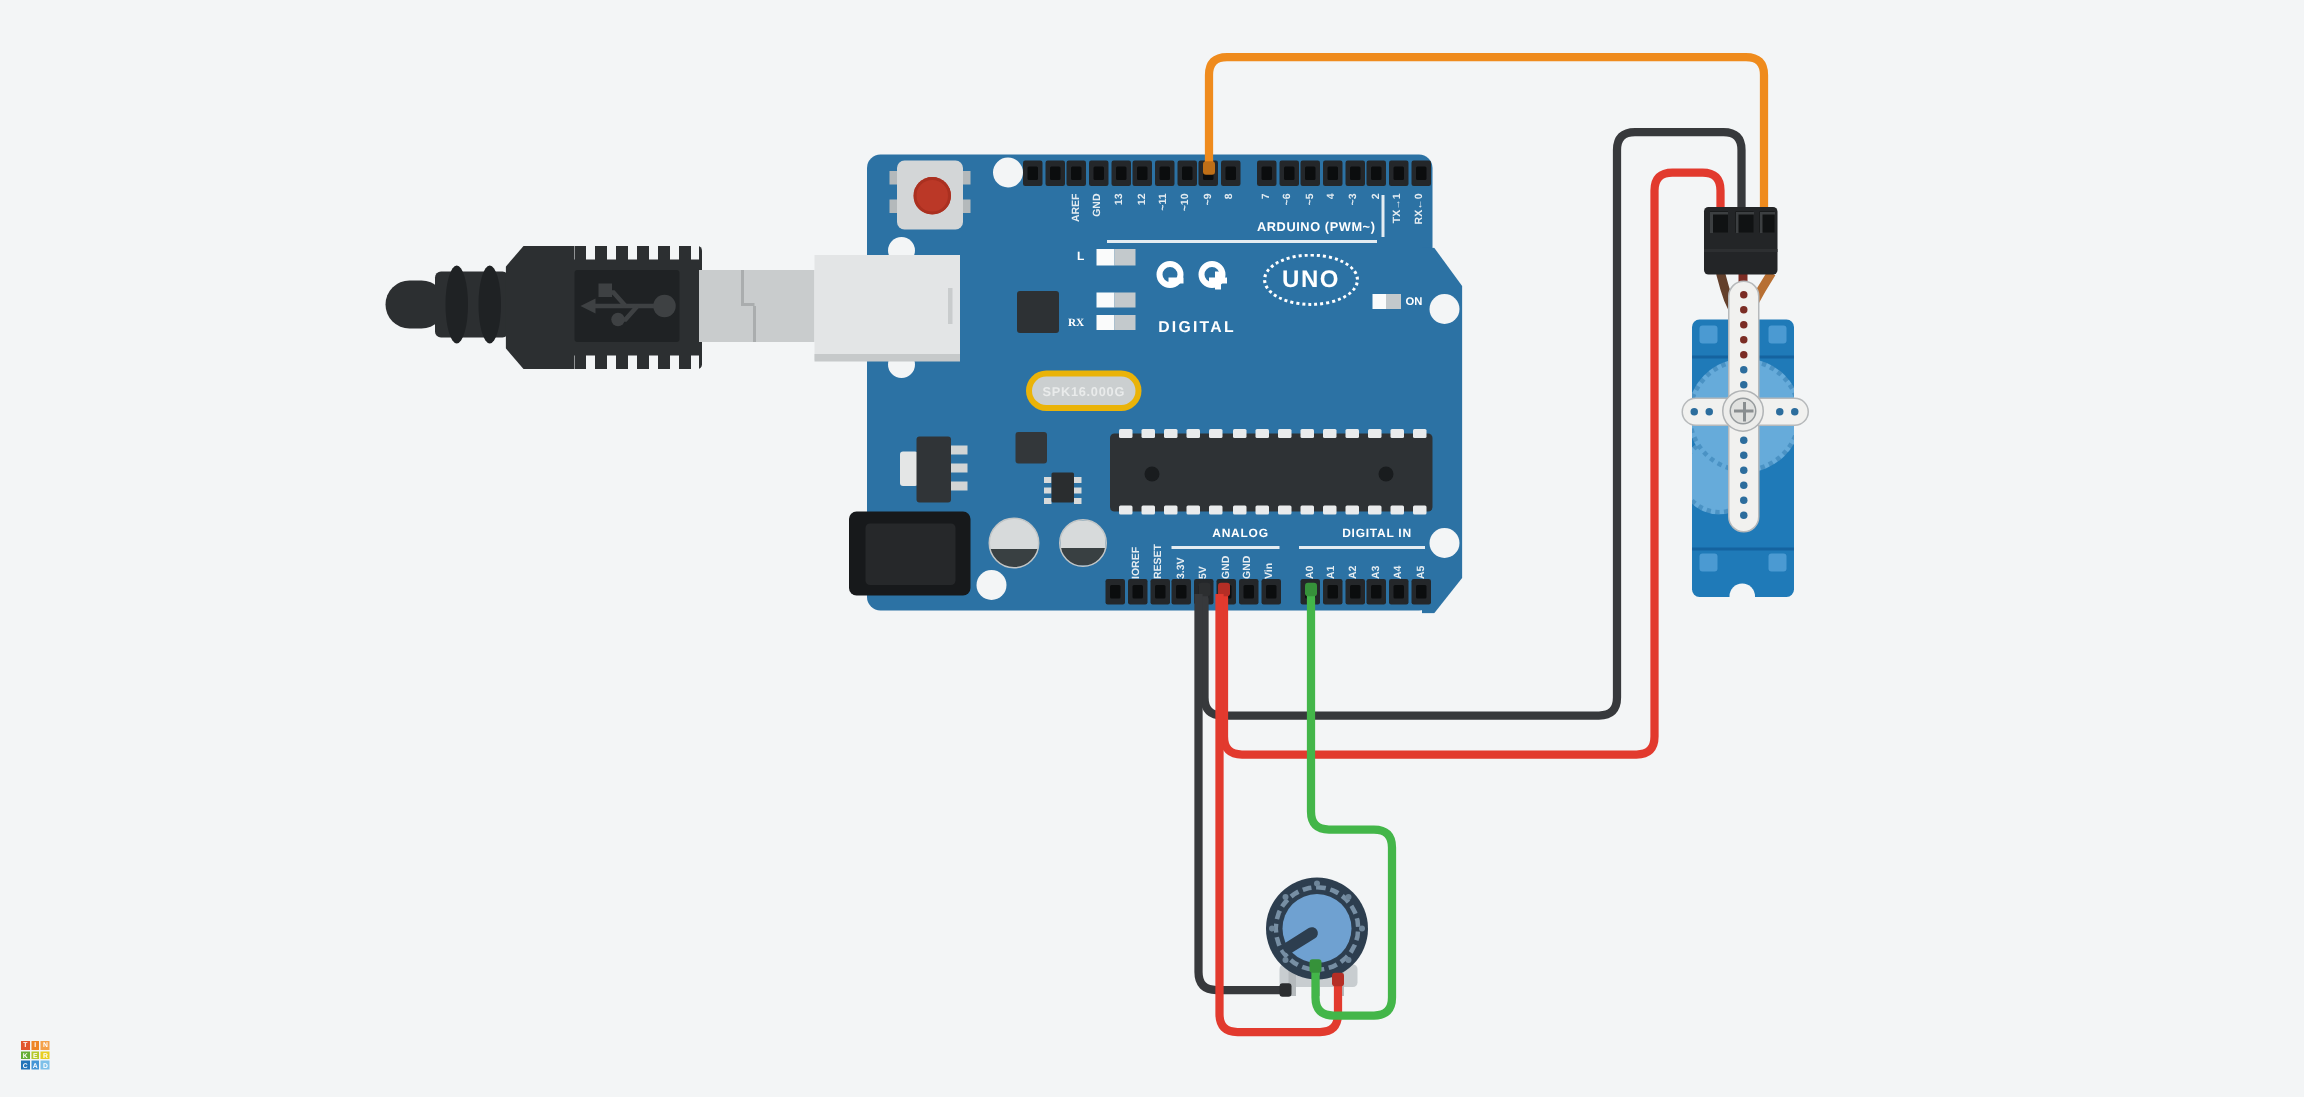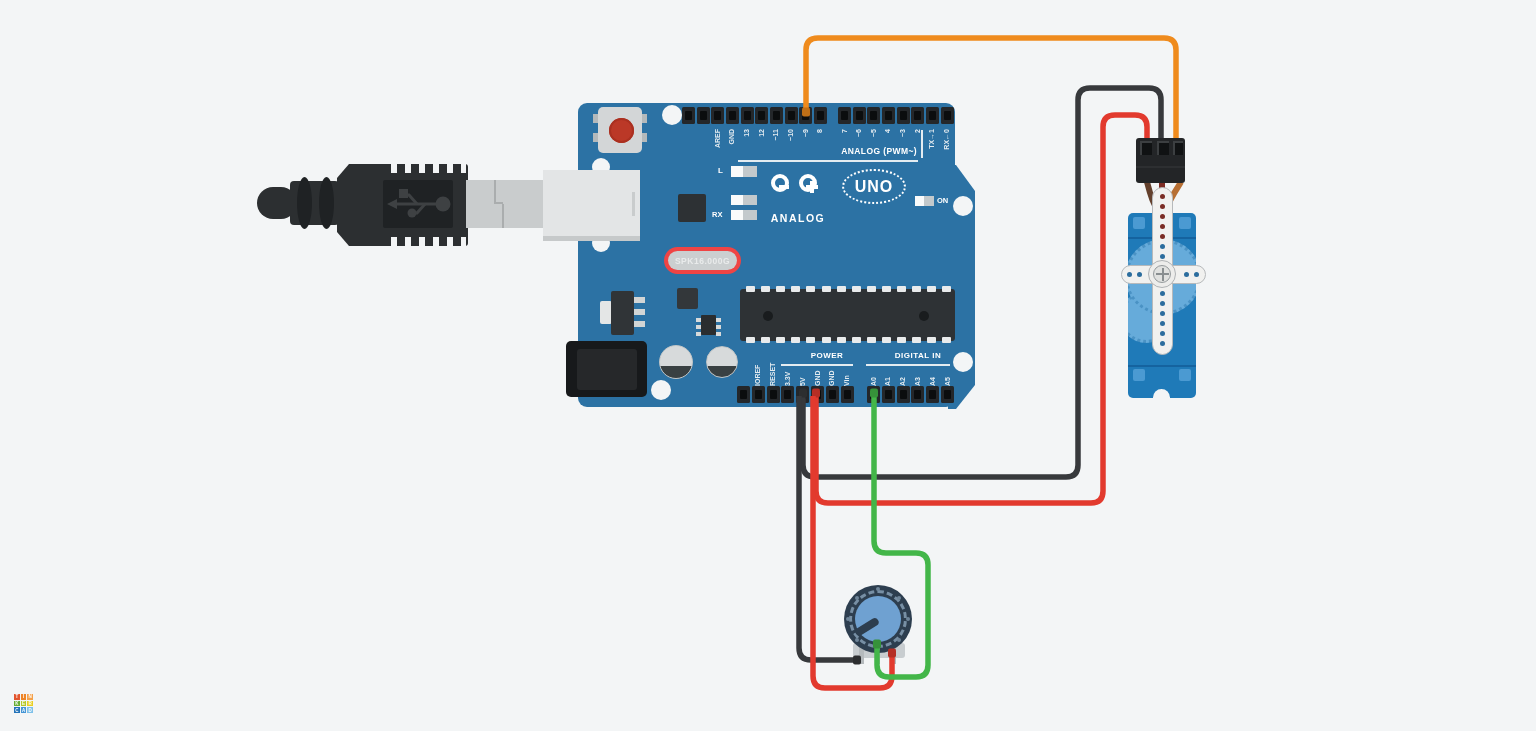--- a/index.html
+++ b/index.html
@@ -102,21 +102,21 @@
     <div class="abs" style="left:678px;top:194px;width:28px;height:28px;background:#2d3134;border-radius:2px;"></div>
     <div class="abs" style="left:677px;top:288px;width:21px;height:21px;background:#33373a;border-radius:2px;"></div>
     <div class="abs" style="left:696px;top:318px;width:5px;height:4px;background:#d8dada;"></div>
     <div class="abs" style="left:696px;top:325px;width:5px;height:4px;background:#d8dada;"></div>
     <div class="abs" style="left:696px;top:332px;width:5px;height:4px;background:#d8dada;"></div>
     <div class="abs" style="left:716px;top:318px;width:5px;height:4px;background:#d8dada;"></div>
     <div class="abs" style="left:716px;top:325px;width:5px;height:4px;background:#d8dada;"></div>
     <div class="abs" style="left:716px;top:332px;width:5px;height:4px;background:#d8dada;"></div>
     <div class="abs" style="left:701px;top:315px;width:15px;height:20px;background:#2a2d2f;border-radius:1px;"></div>
 
-    <div class="abs" style="left:664px;top:247px;width:77px;height:27px;background:#ef4444;border-radius:14px;">
+    <div class="abs" style="left:684px;top:247px;width:77px;height:27px;background:#eab308;border-radius:14px;">
       <div class="abs" style="left:4px;top:4px;width:69px;height:19px;background:#cbcfd0;border-radius:10px;display:flex;align-items:center;justify-content:center;color:#e9ebeb;font-size:8.5px;font-weight:bold;letter-spacing:.5px;">SPK16.000G</div>
     </div>
 
     <div class="abs" style="left:740px;top:289px;width:215px;height:52px;background:#2e3235;border-radius:3px;"></div>
     <div id="bigic-pins">
         <div class="icpin" style="left:746px;top:286px;"></div>
         <div class="icpin" style="left:746px;top:337px;"></div>
         <div class="icpin" style="left:761.1px;top:286px;"></div>
         <div class="icpin" style="left:761.1px;top:337px;"></div>
         <div class="icpin" style="left:776.2px;top:286px;"></div>
@@ -150,43 +150,43 @@
     <span class="silk" style="left:718px;top:166px;font-size:8px;">L</span>
     <div class="led" style="left:731px;top:166px;width:26px;height:11px;">
         <div class="lit" style="width:12px;"></div>
         <div class="dim" style="width:14px;"></div>
       </div>
     <span class="silk" style="left:732px;top:195px;font-size:7.5px;">TX</span>
     <div class="led" style="left:731px;top:195px;width:26px;height:10px;">
         <div class="lit" style="width:12px;"></div>
         <div class="dim" style="width:14px;"></div>
       </div>
-    <span class="silk" style="left:712px;top:210px;font-size:7.5px;">RX</span>
+    <span class="silk" style="left:712px;top:210px;font-size:7.5px;font-family:Liberation Serif, serif;">RX</span>
     <div class="led" style="left:731px;top:210px;width:26px;height:10px;">
         <div class="lit" style="width:12px;"></div>
         <div class="dim" style="width:14px;"></div>
       </div>
     <div class="led" style="left:915px;top:196px;width:19px;height:10px;">
         <div class="lit" style="width:9px;"></div>
         <div class="dim" style="width:10px;"></div>
       </div>
     <span class="silk" style="left:937px;top:196px;font-size:7.5px;">ON</span>
 
     <div class="abs" style="left:771px;top:174px;width:18px;height:18px;border:4px solid #fff;border-radius:50%;"></div>
     <div class="abs" style="left:799px;top:174px;width:18px;height:18px;border:4px solid #fff;border-radius:50%;"></div>
     <div class="abs" style="left:779px;top:185px;width:10px;height:4px;background:#fff;"></div>
     <div class="abs" style="left:806px;top:185px;width:12px;height:4px;background:#fff;"></div>
     <div class="abs" style="left:810px;top:181px;width:4px;height:12px;background:#fff;"></div>
-    <div class="silk" style="left:760px;top:212px;width:76px;text-align:center;font-size:10.5px;letter-spacing:1.5px;">ANALOG</div>
+    <div class="silk" style="left:760px;top:212px;width:76px;text-align:center;font-size:10.5px;letter-spacing:1.5px;">DIGITAL</div>
     <div class="abs" style="left:842px;top:169px;width:64px;height:35px;border:2px dotted #fff;border-radius:50%;color:#fff;font-size:16px;font-weight:600;letter-spacing:1px;display:flex;align-items:center;justify-content:center;">UNO</div>
 
-    <div class="silk" style="left:795px;top:146px;width:122px;text-align:right;font-size:8.5px;letter-spacing:.4px;">ANALOG (PWM~)</div>
+    <div class="silk" style="left:795px;top:146px;width:122px;text-align:right;font-size:8.5px;letter-spacing:.4px;">ARDUINO (PWM~)</div>
     <div class="wline" style="left:738px;top:160px;width:180px;height:2px;"></div>
     <div class="wline" style="left:921px;top:130px;width:2px;height:28px;"></div>
-    <div class="silk" style="left:797px;top:351px;width:60px;text-align:center;font-size:8px;letter-spacing:.5px;">POWER</div>
+    <div class="silk" style="left:797px;top:351px;width:60px;text-align:center;font-size:8px;letter-spacing:.5px;">ANALOG</div>
     <div class="wline" style="left:781px;top:364px;width:72px;height:2px;"></div>
     <div class="silk" style="left:886px;top:351px;width:64px;text-align:center;font-size:8px;letter-spacing:.5px;">DIGITAL IN</div>
     <div class="wline" style="left:866px;top:364px;width:84px;height:2px;"></div>
 
     <div id="headers">
         <div class="sock" style="left:682px;top:107px;"></div>
         <div class="sock" style="left:696.66px;top:107px;"></div>
         <div class="sock" style="left:711.32px;top:107px;"></div>
         <span class="vl vl-t" style="left: 700.82px; top: 141px;">AREF</span>
         <div class="sock" style="left:725.98px;top:107px;"></div>

